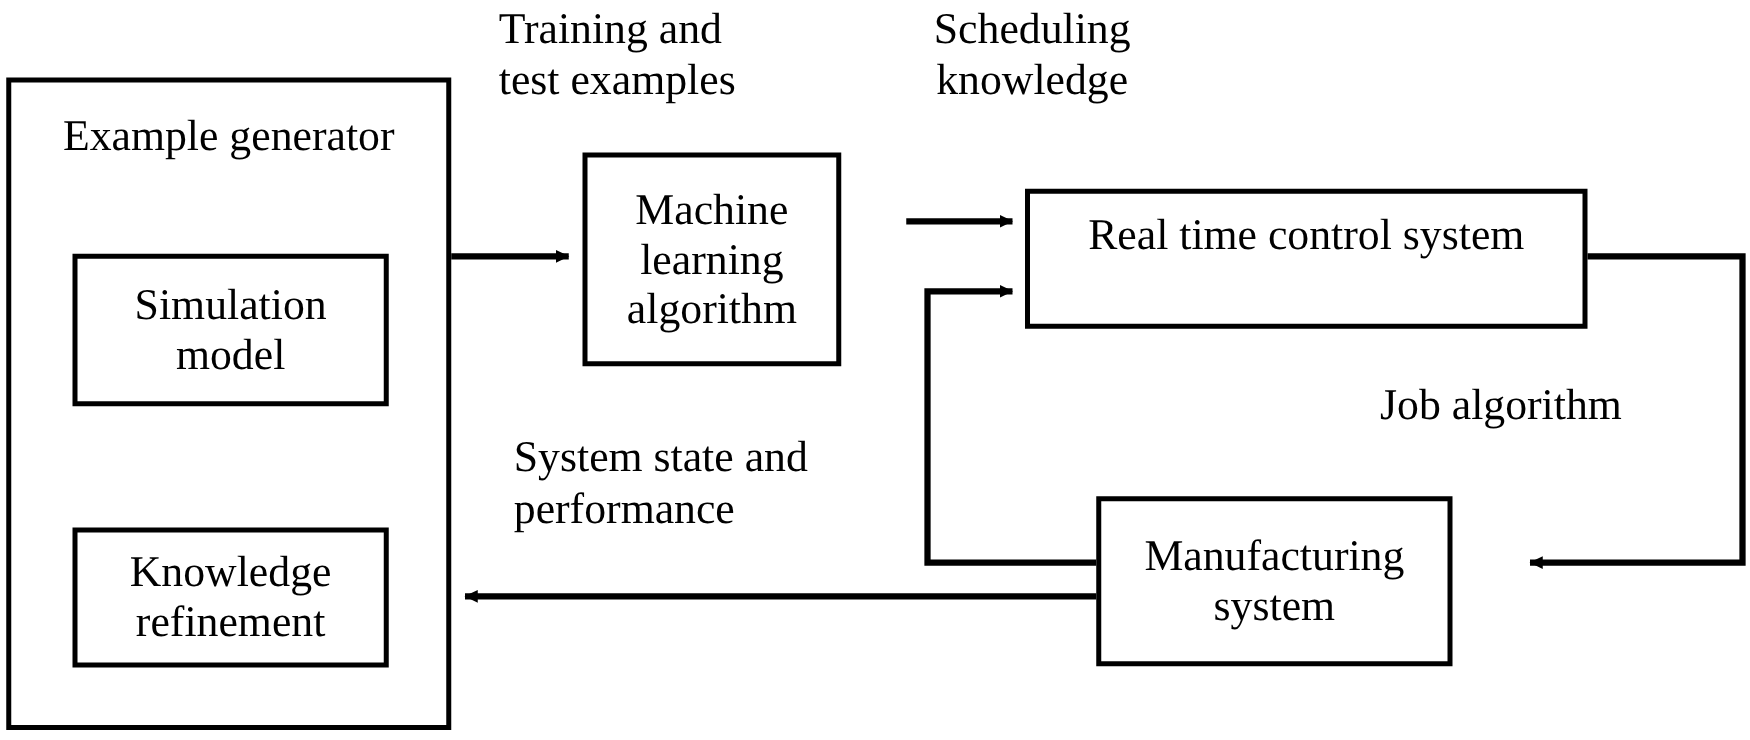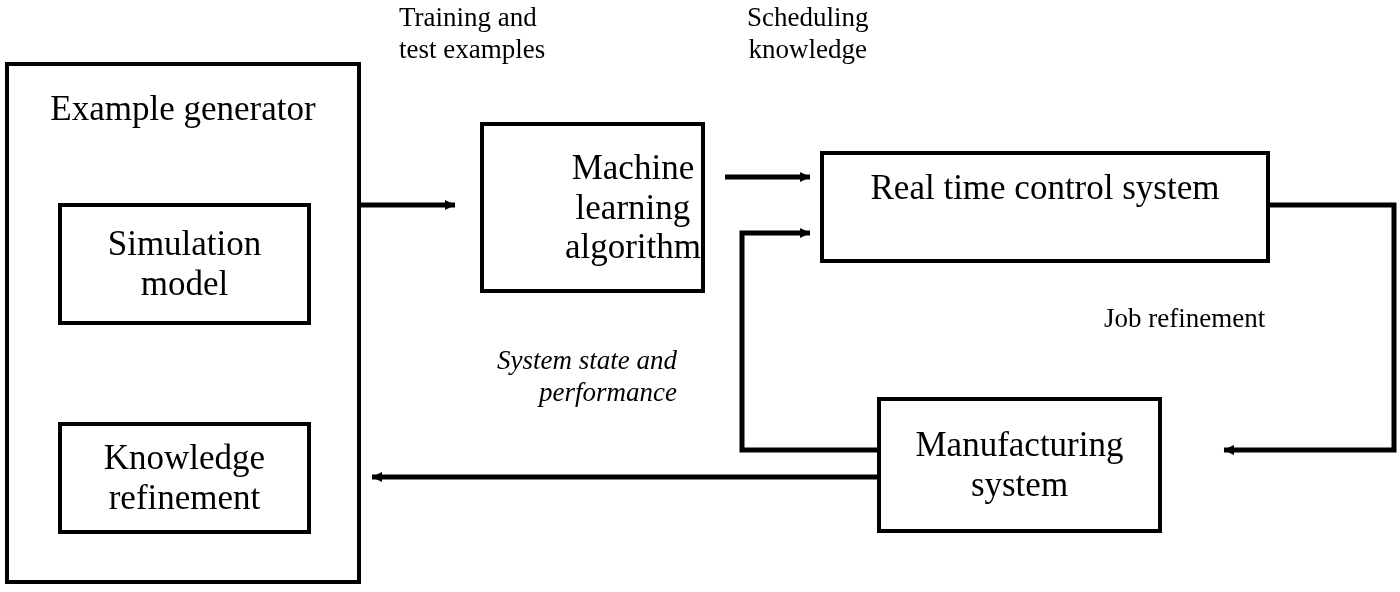--- a/index.html
+++ b/index.html
@@ -64,26 +64,25 @@
     align-items: center;
   }
   #box-knowledge-refinement {
     left: 58px;
     top: 422px;
     width: 253px;
     height: 112px;
     align-items: center;
   }
   #box-ml-algorithm {
-    left: 480px;
+    left: 466px;
     top: 122px;
-    width: 225px;
+    width: 207px;
     height: 171px;
     align-items: center;
-    justify-content: flex-end;
   }
   #box-realtime-control {
     left: 820px;
     top: 151px;
     width: 450px;
     height: 112px;
     align-items: flex-start;
   }
   #box-realtime-control > .node-label {
     margin-top: 13px;
@@ -91,41 +90,40 @@
   #box-manufacturing-system {
     left: 877px;
     top: 397px;
     width: 285px;
     height: 136px;
     align-items: center;
   }
   
   .edge-label {
     position: absolute;
-    font-size: 27px;
+    font-size: 35px;
     line-height: 1.18;
     white-space: pre-line;
     color: #000000;
   }
   #label-training-examples {
     left: 399px;
     top: 2px;
     text-align: left;
   }
   #label-scheduling-knowledge {
     left: 747px;
     top: 2px;
     text-align: center;
   }
   #label-system-state {
     left: 411px;
     top: 345px;
     width: 266px;
-    text-align: right;
-    font-style: italic;
+    text-align: left;
   }
   #label-job-scheduling {
     left: 1104px;
     top: 303px;
     text-align: left;
   }
 </style>
 </head>
 <body>
 
@@ -183,15 +181,15 @@
 
   <div class="edge-label" id="label-training-examples">Training and
 test examples</div>
 
   <div class="edge-label" id="label-scheduling-knowledge">Scheduling
 knowledge</div>
 
   <div class="edge-label" id="label-system-state">System state and
 performance</div>
 
-  <div class="edge-label" id="label-job-scheduling">Job refinement</div>
+  <div class="edge-label" id="label-job-scheduling">Job algorithm</div>
 
 </div>
 
 </body></html>

